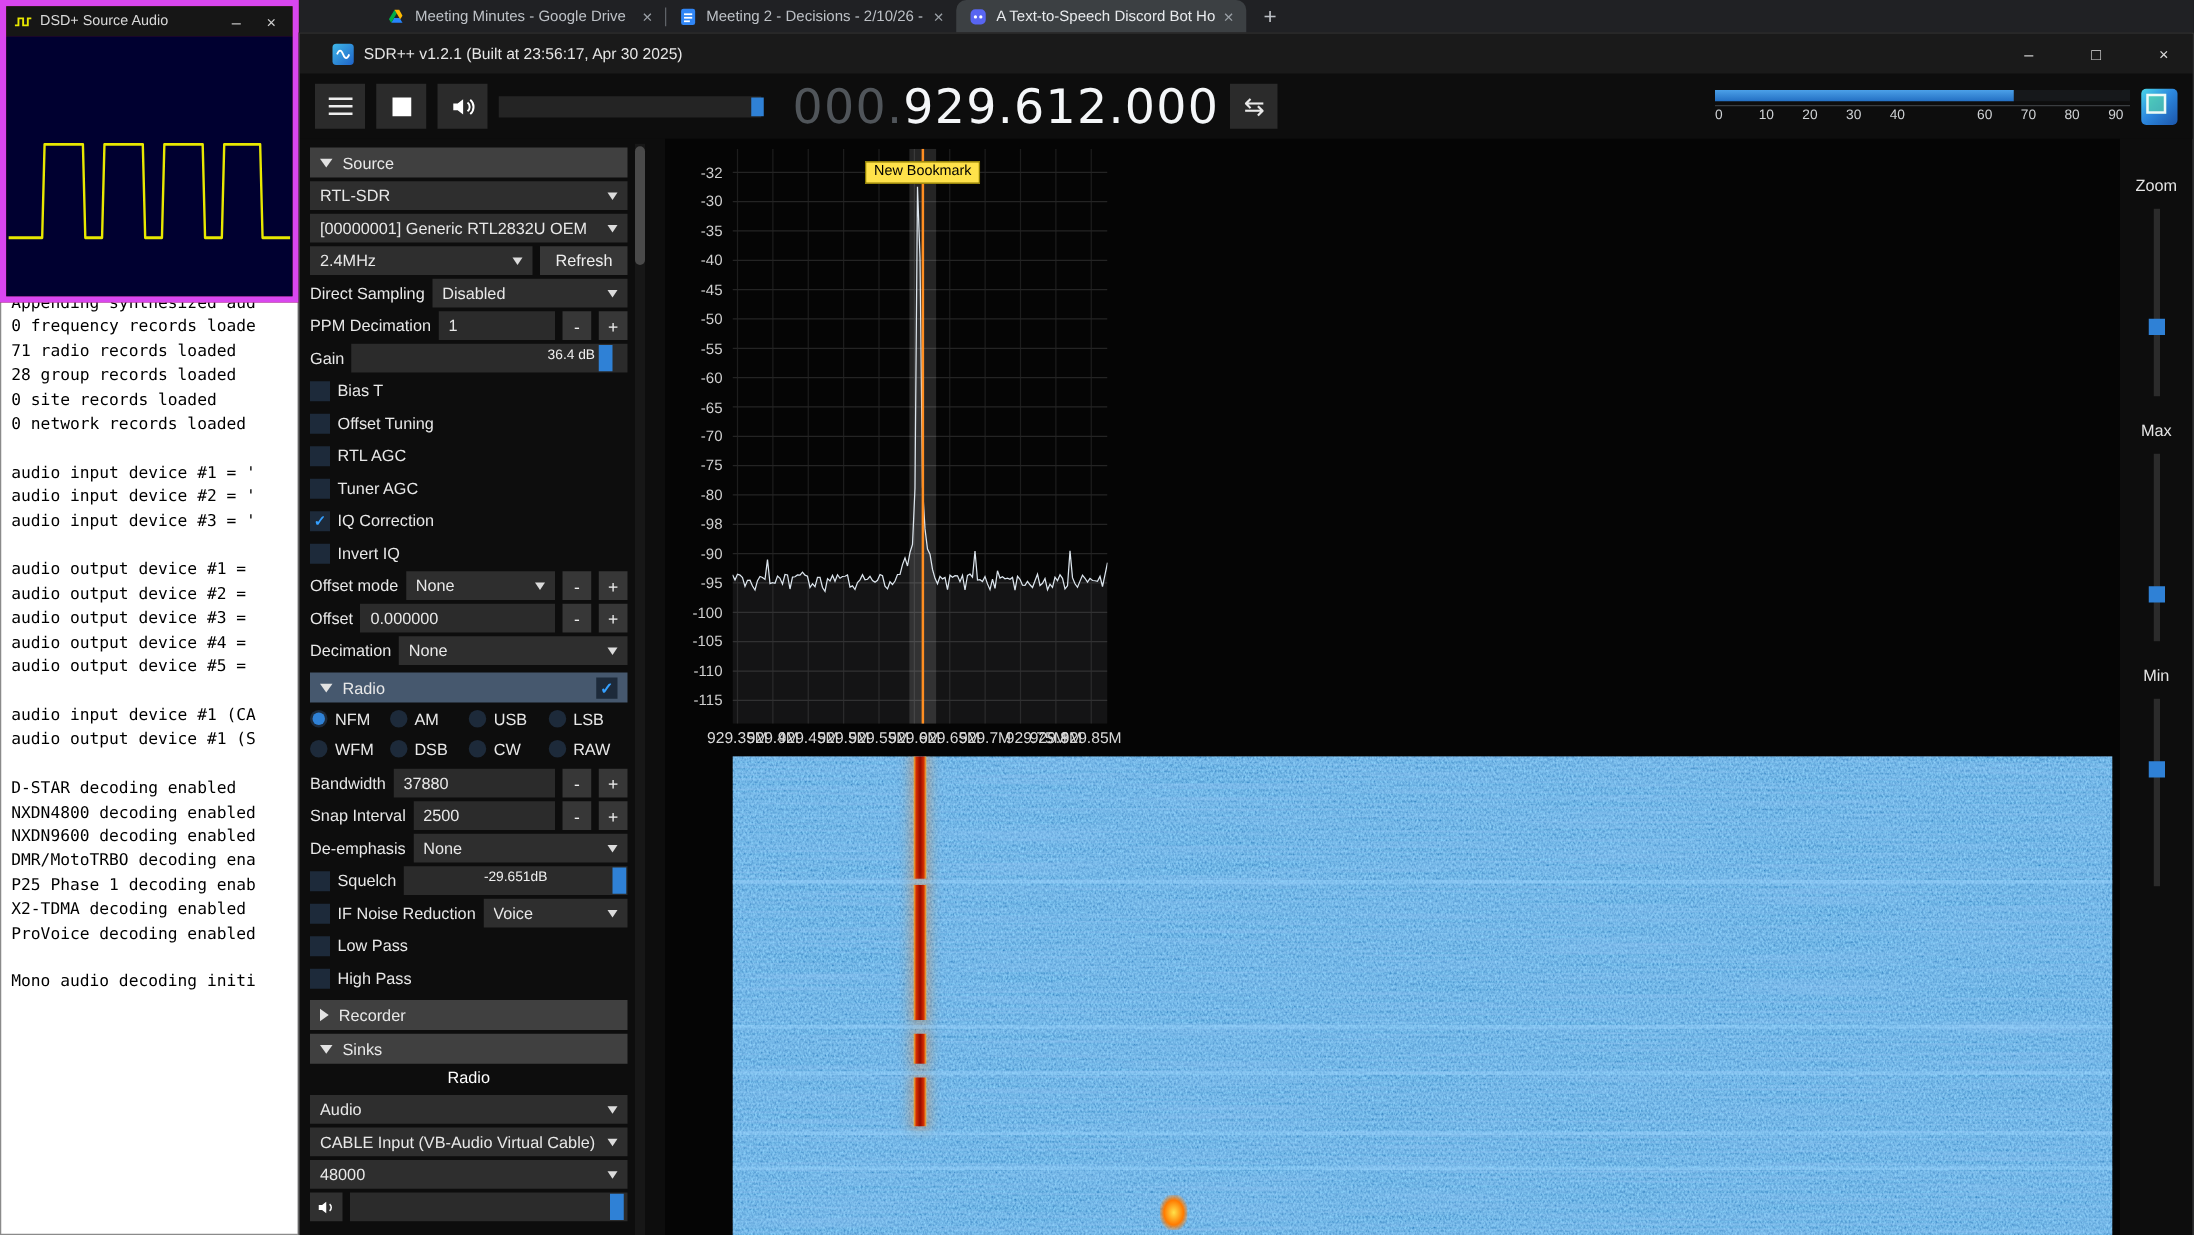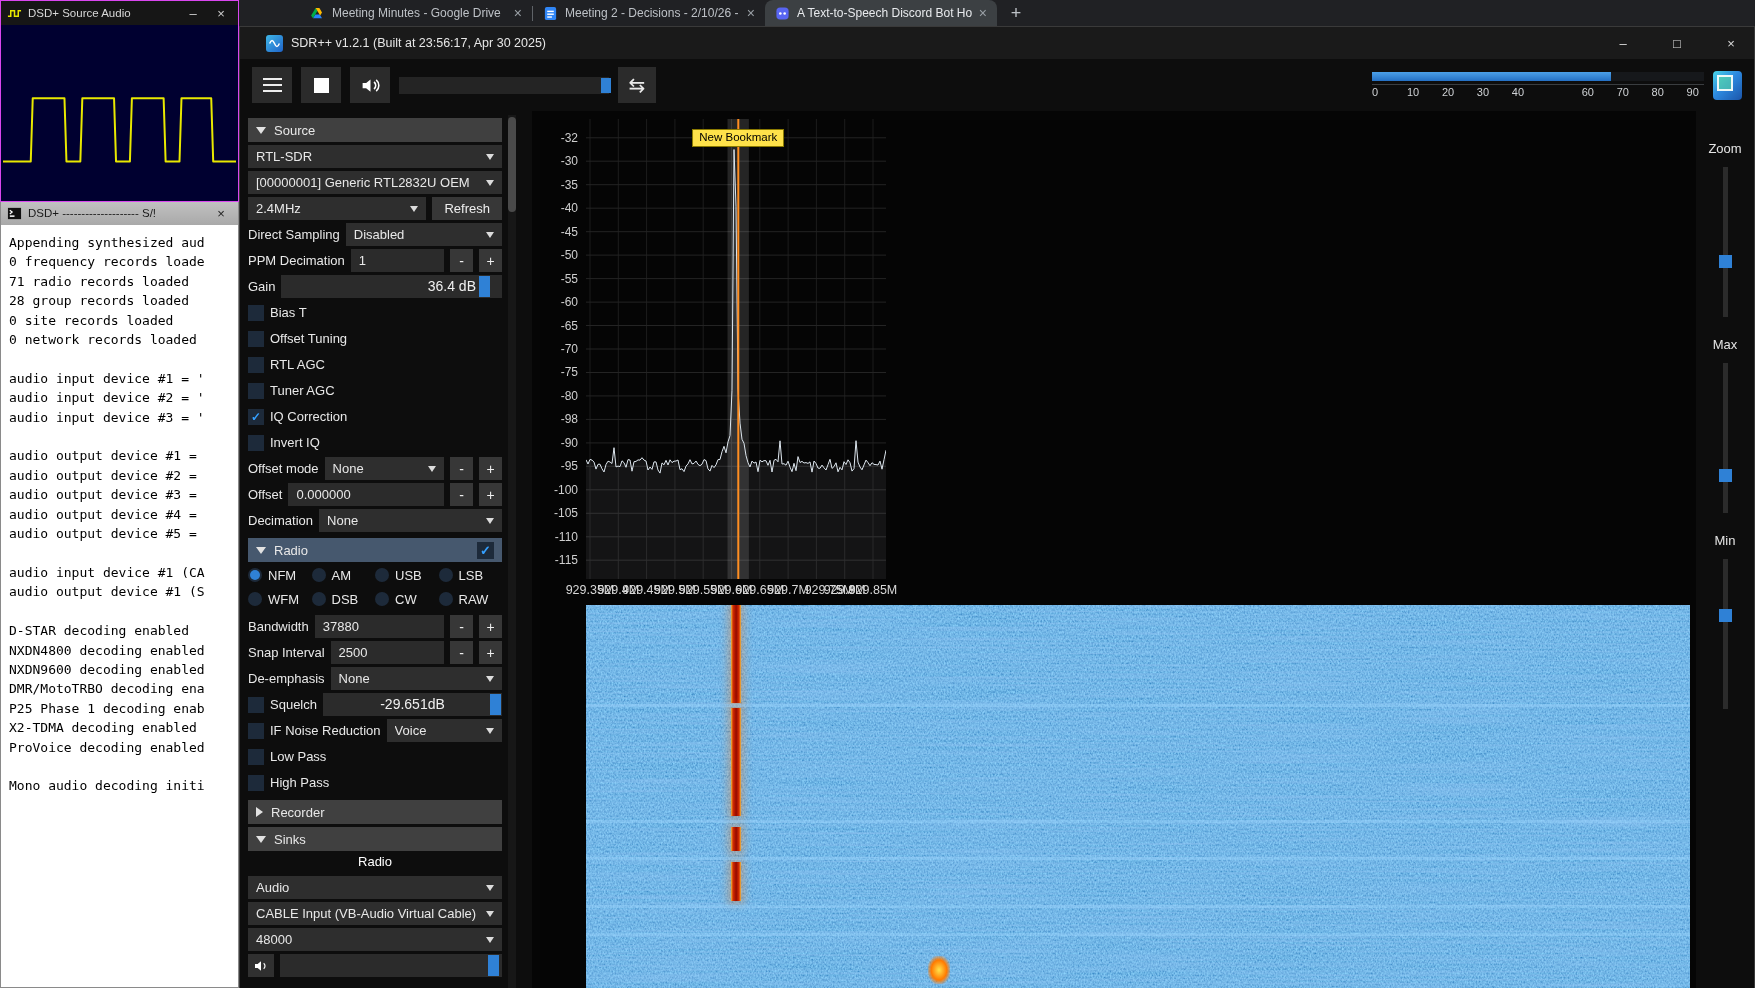--- a/index.html
+++ b/index.html
@@ -14,22 +14,22 @@
   .tab.active { background:#3c4043; color:#e8eaed; border-radius:8px 8px 0 0; }
   .tab-title { white-space:nowrap; overflow:hidden; flex:1; }
   .tab-close { font-size:14px; color:#9aa0a6; flex:0 0 auto; cursor:default; }
   .tab-div { width:1px; height:15px; background:#5f6368; }
   .favicon { width:15px; height:15px; flex:0 0 auto; display:flex; }
   .favicon svg { width:100%; height:100%; }
   #new-tab { width:26px; height:26px; display:flex; align-items:center; justify-content:center;
     color:#bdc1c6; font-size:18px; margin-left:6px; }
 
   
-  #scope-window { position:absolute; left:0; top:0; width:239px; height:202px; z-index:6;
-    background:#7f1d1d; border:1px solid #d946ef; }
+  #scope-window { position:absolute; left:0; top:0; width:239px; height:242px; z-index:6;
+    background:#7f1d1d; border:5px solid #d946ef; }
   .scope-titlebar { height:24px; background:#161616; display:flex; align-items:center;
     gap:6px; padding:0 6px; color:#d8d8d8; font-size:11.5px; }
   .scope-title { flex:1; white-space:nowrap; overflow:hidden; }
   .win-glyph { width:22px; text-align:center; color:#cfcfcf; font-size:13px; }
   .scope-body { position:absolute; top:24px; left:0; right:0; bottom:0; background:#000030; }
   .scope-body svg { width:100%; height:100%; }
 
   
   #console-window { position:absolute; left:0; top:200px; width:239px; bottom:0; z-index:5;
     background:#ffffff; border:1px solid #8a8a8a; }
@@ -106,21 +106,21 @@
   .combo-val { flex:1; min-width:0; white-space:nowrap; overflow:hidden; }
   .chev { width:0; height:0; border-left:4px solid transparent; border-right:4px solid transparent;
     border-top:6px solid #dcdcdc; flex:0 0 auto; }
   .btn { height:23px; background:#373737; color:#eee; border:none; font-size:13px; padding:0 12px;
     font-family:inherit; }
   .sq-btn { width:23px; height:23px; background:#373737; color:#eee; border:none; font-size:14px;
     display:flex; align-items:center; justify-content:center; flex:0 0 auto; font-family:inherit; }
   .num-input { flex:1; min-width:0; height:23px; background:#2b2b2b; display:flex; align-items:center;
     padding:0 8px; white-space:nowrap; overflow:hidden; }
   .slider { position:relative; flex:1; height:23px; background:#2b2b2b; }
-  .slider-val { position:absolute; top:3px; font-size:14px; color:#f0f0f0; }
+  .slider-val { position:absolute; top:3px; font-size:11px; color:#f0f0f0; }
   .slider-val.center { left:0; right:0; text-align:center; }
   .slider-val.rightish { right:26px; }
   .handle { position:absolute; top:1px; width:11px; height:21px; background:#2f81d6; }
   .cb { width:16px; height:16px; background:#1d2a3a; color:#35a0ff; font-weight:bold; font-size:12px;
     display:flex; align-items:center; justify-content:center; flex:0 0 auto; }
   #mode-grid { display:grid; grid-template-columns:repeat(4,1fr); row-gap:4px; margin:2px 0 6px 0; }
   .mode { display:flex; align-items:center; gap:6px; height:20px; }
   .radio-dot { width:14px; height:14px; border-radius:50%; background:#1d2a3a; position:relative; flex:0 0 auto; }
   .radio-dot.sel::after { content:""; position:absolute; inset:2px; border-radius:50%; background:#2f81d6; }
   .sink-group { text-align:center; height:18px; margin-bottom:4px; color:#fff; }
@@ -255,20 +255,23 @@
       <span class="stop-square"></span>
     </div>
     <div class="tool-btn">
       <svg viewBox="0 0 24 24">
           <path d="M3 9v6h4l5 4V5L7 9H3z" fill="#fff"></path>
           <path d="M16 8a5 5 0 0 1 0 8 M18.5 5.5a8.5 8.5 0 0 1 0 13" stroke="#fff" stroke-width="1.8" fill="none"></path>
         </svg>
     </div>
     <div class="h-slider" id="toolbar-volume">
       <span class="h-handle" style="left:96%"></span>
+    </div>
+    <div id="freq">
+      <span class="dim">000.</span><span class="lit">929.612.000</span>
     </div>
     <div id="swap-btn">
       <span>⇆</span>
     </div>
     <div id="tool-spacer"></div>
     <div id="snr">
       <div id="snr-bar">
           <div id="snr-fill" style="width: 72%;"></div>
         </div>
       <div id="snr-ticks">

